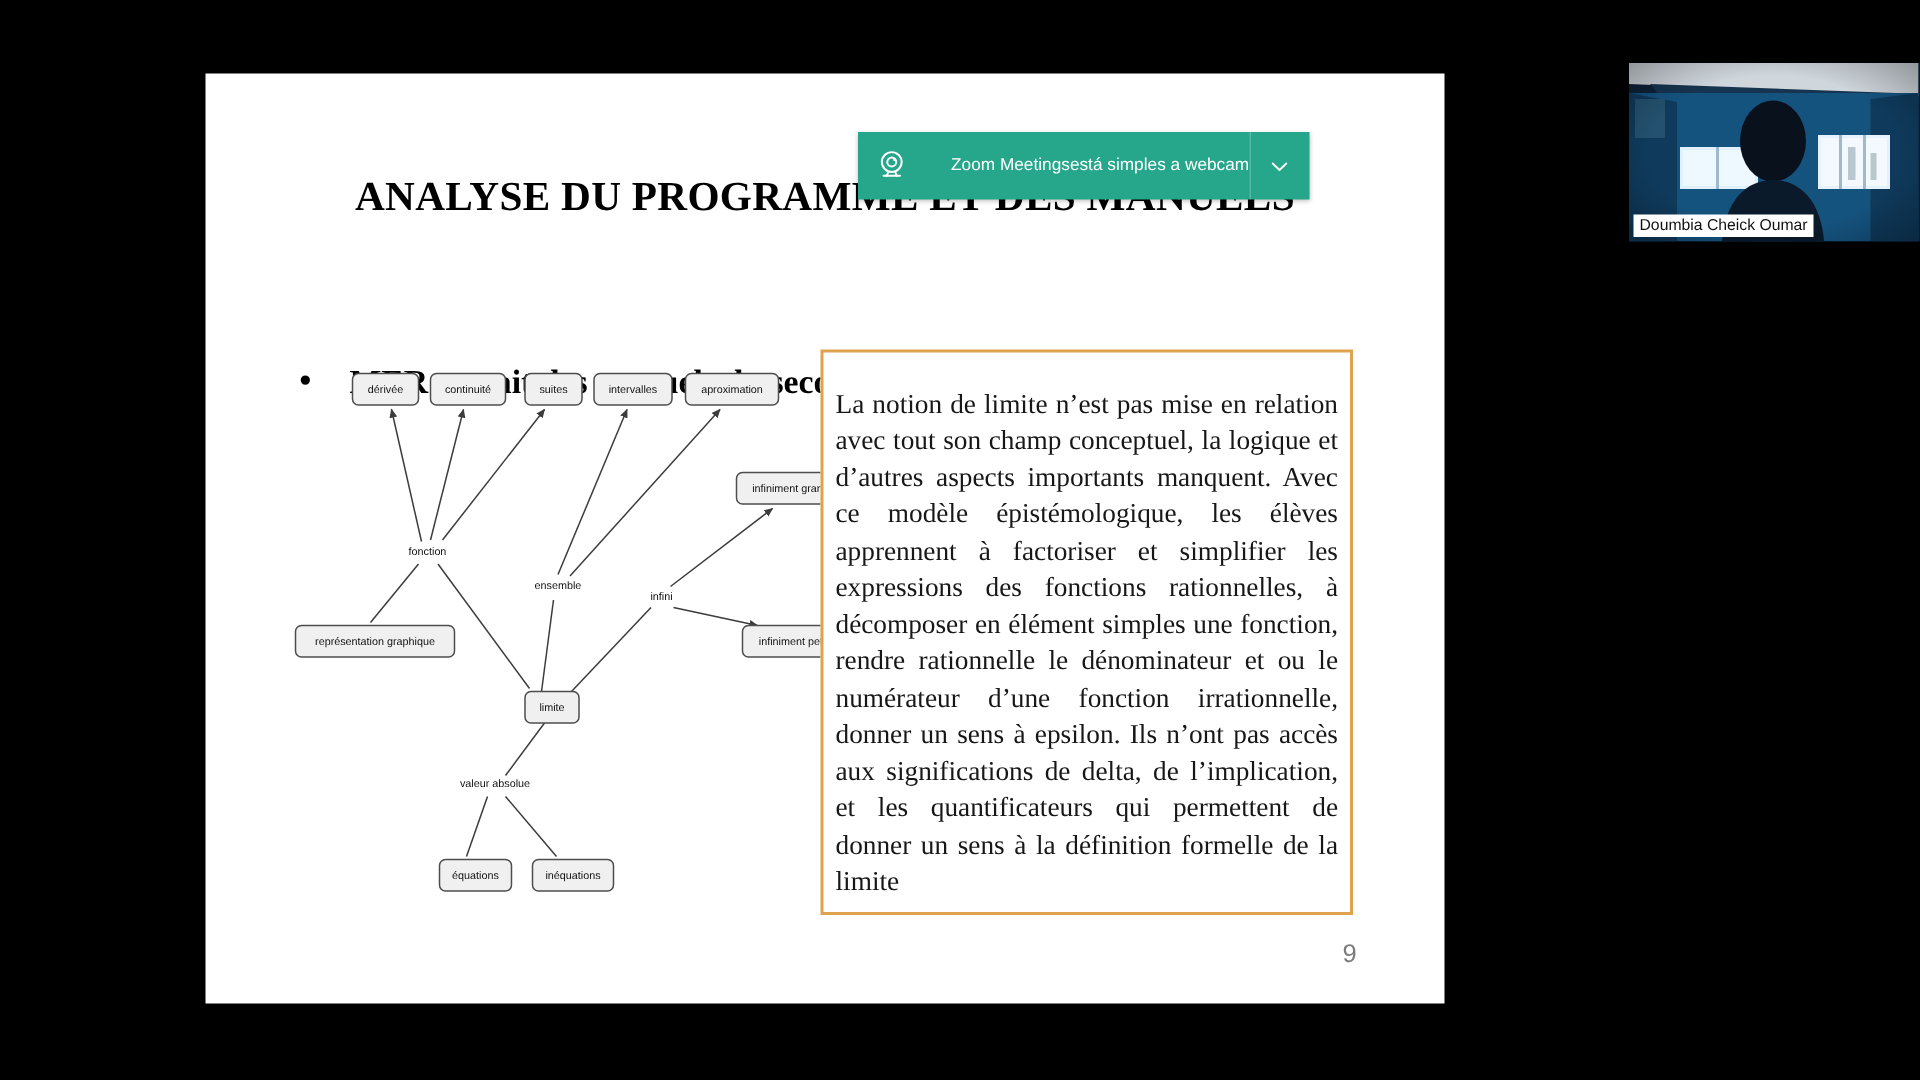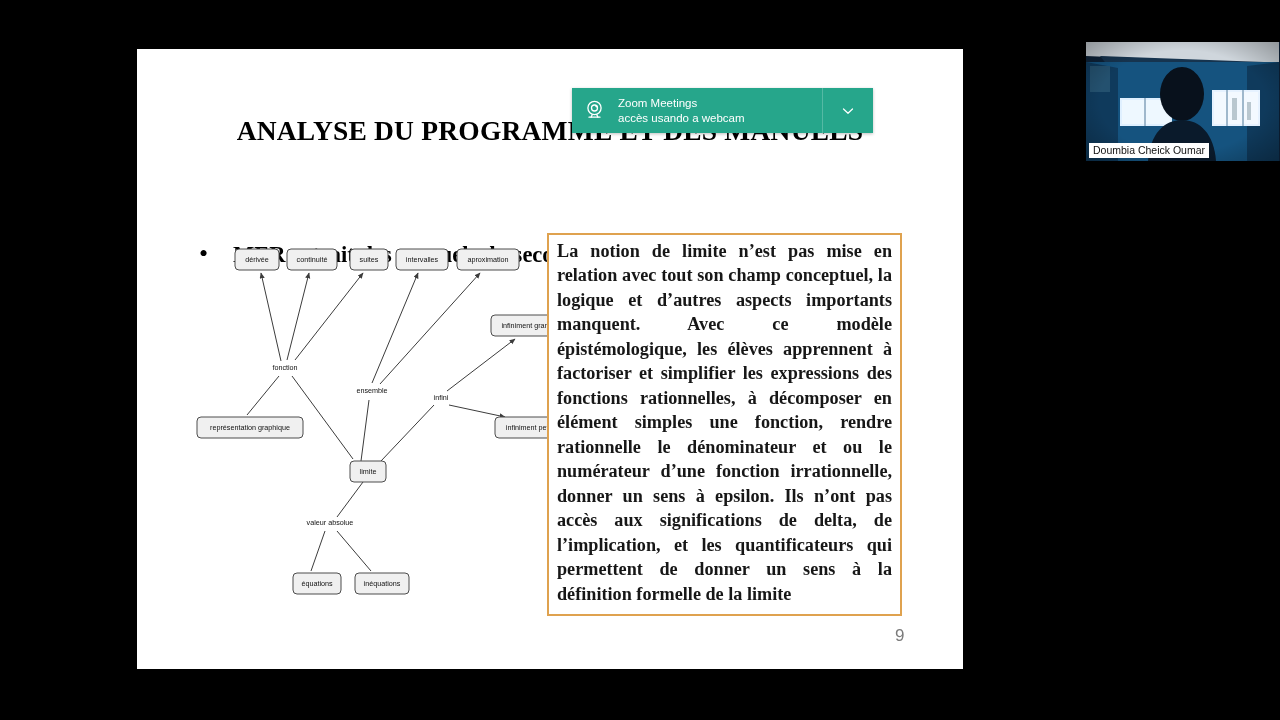--- a/index.html
+++ b/index.html
@@ -105,22 +105,21 @@
   
   #quote-box {
     position: absolute;
     left: 410px;
     top: 184px;
     width: 355px;
     box-sizing: border-box;
     border: 2px solid #dda košice;
     border: 2px solid #dfa24f;
     background: #ffffff;
-    padding: 4px 8px 8px 8px;
-    font-weight: bold;
+    padding: 22px 8px 8px 8px;
   }
   #quote-text {
     font-family: "Liberation Serif", "DejaVu Serif", serif;
     font-size: 18.2px;
     line-height: 1.345;
     color: #171717;
     text-align: justify;
     text-justify: inter-word;
     margin: 0;
     hyphens: none;
@@ -151,23 +150,24 @@
     flex: 1;
     display: flex;
     align-items: center;
     gap: 9px;
     padding-left: 11px;
     border-right: 1px solid rgba(255,255,255,0.22);
   }
   #zoom-banner-icon { width: 26px; height: 26px; flex: 0 0 26px; }
   #zoom-banner-texts {
     display: flex;
-    flex-direction: column;
+    flex-direction: row;
     justify-content: center;
     line-height: 1.22;
+    margin-left: 16px;
   }
   .zoom-banner-line {
     font-family: "Liberation Sans", sans-serif;
     font-size: 11.5px;
     color: #ffffff;
     white-space: nowrap;
   }
   #zoom-banner-expand {
     width: 50px;
     display: flex;
@@ -313,21 +313,21 @@
         <svg width="26" height="26" viewBox="0 0 26 26" fill="none">
           <circle cx="11.5" cy="10" r="6.6" stroke="#ffffff" stroke-width="1.3"></circle>
           <circle cx="11.5" cy="10" r="3" stroke="#ffffff" stroke-width="1.3"></circle>
           <circle cx="13.4" cy="8.3" r="1.1" fill="#ffffff"></circle>
           <path d="M6 19.2 H17" stroke="#ffffff" stroke-width="1.3" stroke-linecap="round"></path>
           <path d="M9.2 16.7 L8.1 19.2 M13.8 16.7 L14.9 19.2" stroke="#ffffff" stroke-width="1.3" stroke-linecap="round"></path>
         </svg>
       </span>
       <span id="zoom-banner-texts">
         <span class="zoom-banner-line">Zoom Meetings</span>
-        <span class="zoom-banner-line">accès usando a webcam</span>
+        <span class="zoom-banner-line">está simples a webcam</span>
       </span>
     </div>
     <div id="zoom-banner-expand">
       <svg width="16" height="16" viewBox="0 0 16 16" fill="none">
         <path d="M3.5 6 L8 10.3 L12.5 6" stroke="#ffffff" stroke-width="1.25" stroke-linecap="round" stroke-linejoin="round"></path>
       </svg>
     </div>
   </div>
 
   <div id="webcam-tile">

